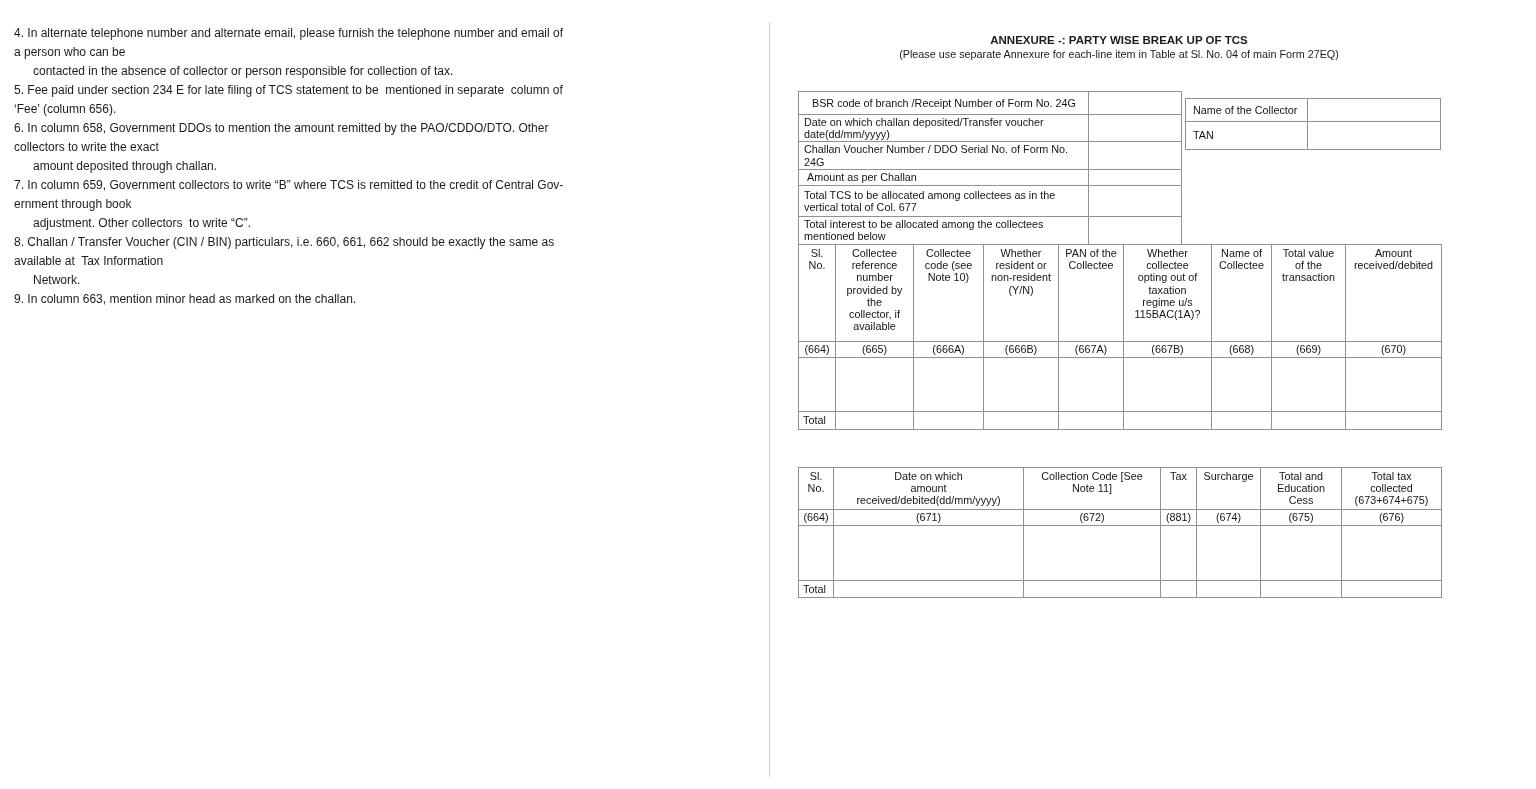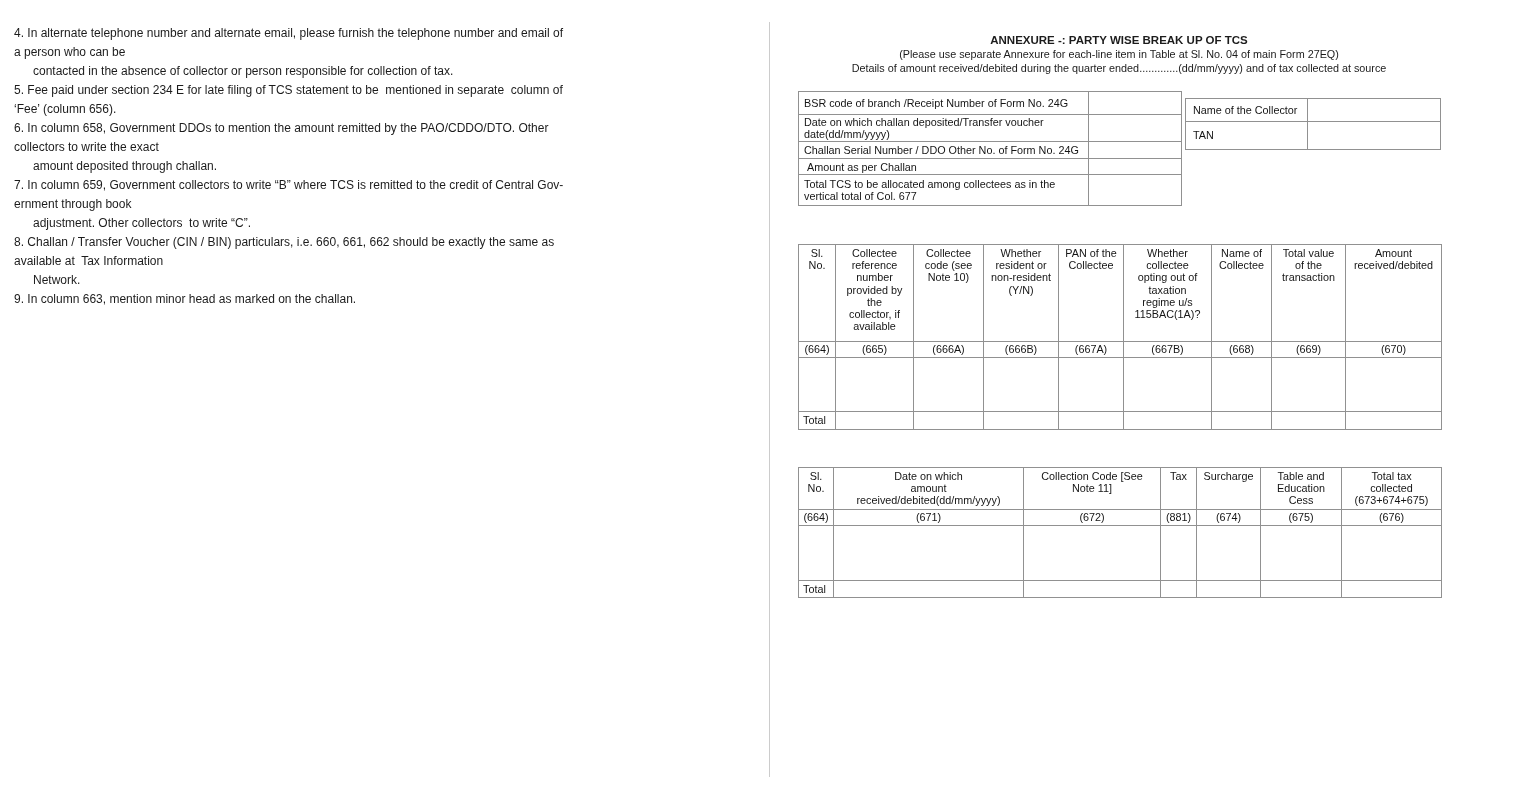--- a/index.html
+++ b/index.html
@@ -22,21 +22,21 @@
 
   
   table{border-collapse:collapse;table-layout:fixed;position:absolute;font-size:10.8px;line-height:12.2px;color:#151515;}
   td{border:1px solid #919191;padding:1px 4px;vertical-align:top;overflow:hidden;}
   .prewrap{white-space:pre-line;}
 
   
   .t1{left:798px;top:91px;}
   .t1 td{vertical-align:middle;}
   .t1 .lbl{padding-left:5px;}
-  .t1 .h22{height:20px;} .t1 .h26{height:24px;} .t1 .h16{height:14px;}
+  .t1 .h22{height:20px;text-align:center;} .t1 .h26{height:24px;} .t1 .h16{height:14px;}
   .t1 .h15{height:13px;padding-left:8px;} .t1 .h30{height:28px;} .t1 .h27{height:25px;}
 
   
   .t1b{left:1185px;top:98px;}
   .t1b td{vertical-align:middle;padding-left:7px;}
   .t1b .r1{height:20px;} .t1b .r2{height:25px;}
 
   
   .t2{left:798px;top:244px;}
   .t2 .hdr td{height:93px;text-align:center;padding-top:2px;}
@@ -70,48 +70,51 @@
   <div class="note-line">available at  Tax Information</div>
   <div class="note-line indent">Network.</div>
   <div class="note-line">9. In column 663, mention minor head as marked on the challan.</div>
 </div>
 
 <div class="divider"></div>
 
 <div class="annexure-header">
   <div class="title">ANNEXURE -: PARTY WISE BREAK UP OF TCS</div>
   <div class="sub">(Please use separate Annexure for each-line item in Table at Sl. No. 04 of main Form 27EQ)</div>
-  <div class="sub">Details of amount received/debited during the quarter ended.............(dd/mm/yyyy) and of tax collected at source</div>
 </div>
 
 <table class="t1">
   <colgroup>
       <col style="width:290px">
       <col style="width:93px">
     </colgroup>
   <tbody>
       <tr>
     <td class="lbl h22">BSR code of branch /Receipt Number of Form No. 24G</td>
     <td class="h22"></td>
   </tr>
   <tr>
     <td class="lbl h26">Date on which challan deposited/Transfer voucher date(dd/mm/yyyy)</td>
     <td class="h26"></td>
   </tr>
   <tr>
-    <td class="lbl h16">Challan Serial Number / DDO Other No. of Form No. 24G</td>
+    <td class="lbl h16">Challan Voucher Number / DDO Serial No. of Form No. 24G</td>
     <td class="h16"></td>
   </tr>
   <tr>
     <td class="lbl h15">Amount as per Challan</td>
     <td class="h15"></td>
   </tr>
   <tr>
     <td class="lbl h30">Total TCS to be allocated among collectees as in the vertical total of Col. 677</td>
     <td class="h30"></td>
+  </tr>
+  <tr>
+    <td class="lbl h27">Total interest to be allocated among the collectees mentioned below</td>
+    <td class="h27"></td>
   </tr>
 </tbody>
   </table>
 
 <table class="t1b">
   <colgroup>
       <col style="width:122px">
       <col style="width:133px">
     </colgroup>
   <tbody>
@@ -222,21 +225,21 @@
       <tr class="hdr">
     <td class="prewrap">Sl.
 No.</td>
     <td class="prewrap">Date on which
 amount
 received/debited(dd/mm/yyyy)</td>
     <td class="prewrap">Collection Code [See
 Note 11]</td>
     <td class="prewrap">Tax</td>
     <td class="prewrap">Surcharge</td>
-    <td class="prewrap">Table and
+    <td class="prewrap">Total and
 Education
 Cess</td>
     <td class="prewrap">Total tax
 collected
 (673+674+675)</td>
   </tr>
   <tr class="codes">
     <td>(664)</td>
     <td>(671)</td>
     <td>(672)</td>

